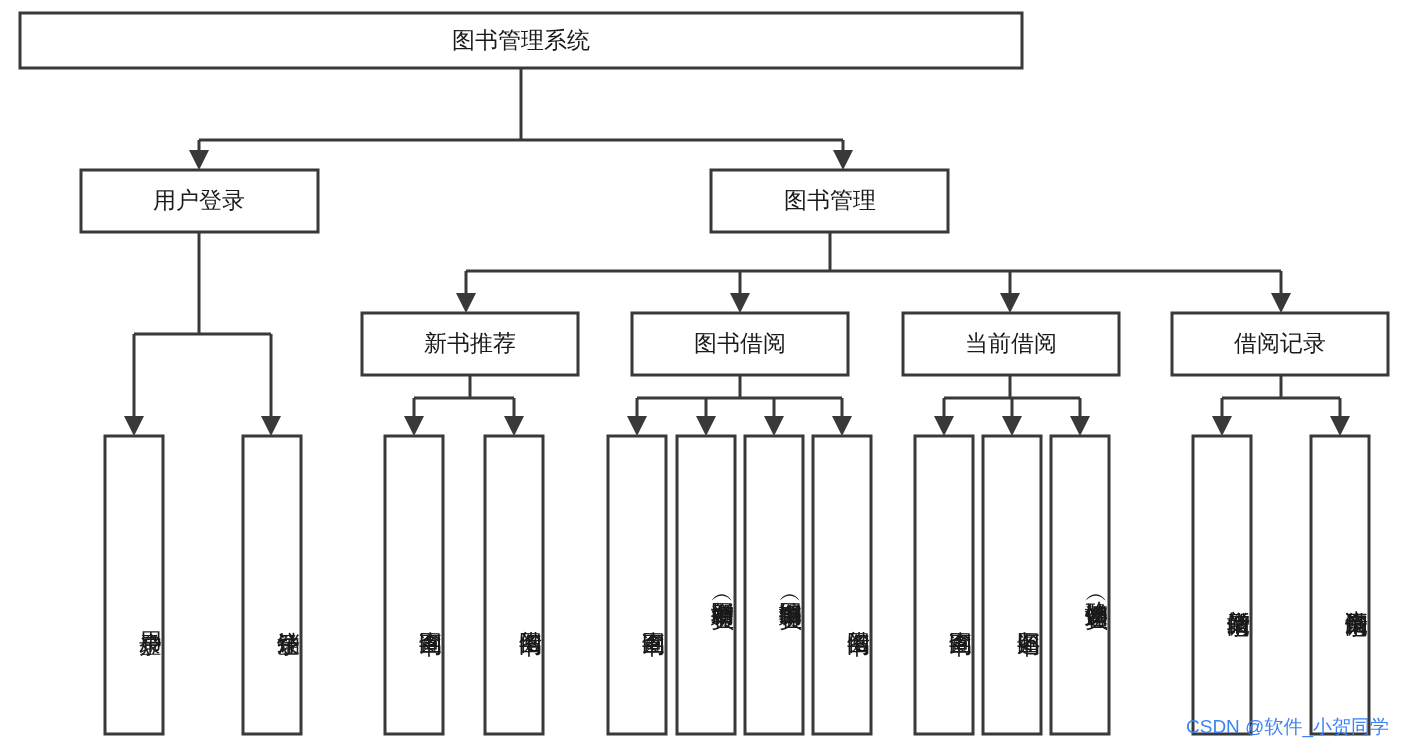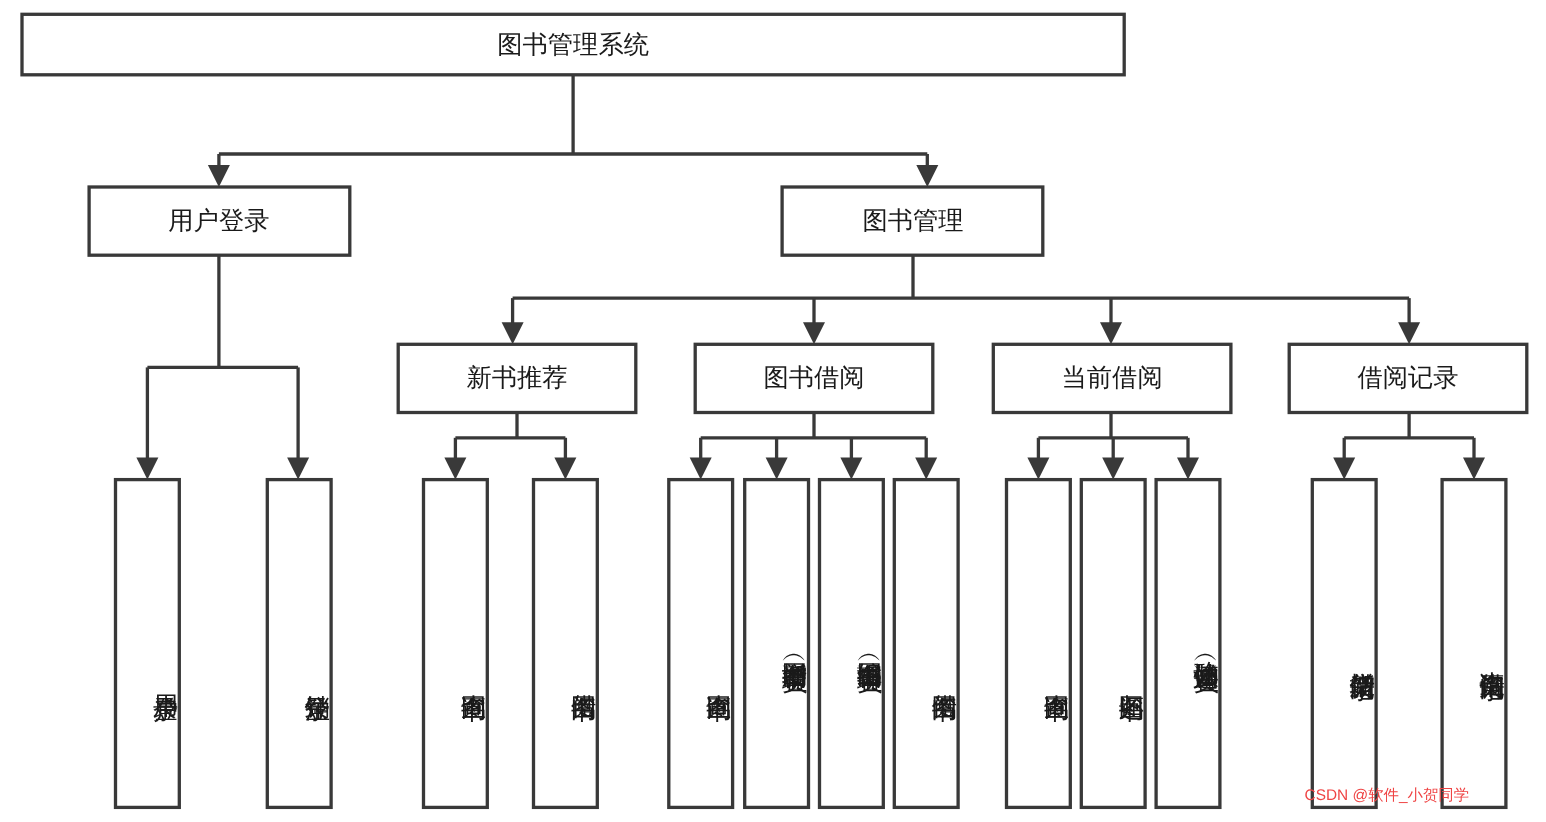--- a/index.html
+++ b/index.html
@@ -60,22 +60,22 @@
     letter-spacing: 1px;
     display: flex;
     align-items: flex-start;
     justify-content: center;
     white-space: nowrap;
     pointer-events: none;
   }
   .watermark {
     position: absolute;
     font-family: "Liberation Sans", "DejaVu Sans", sans-serif;
-    font-size: 14px;
-    color: #ef4444;
+    font-size: 19px;
+    color: #3b82f6;
     white-space: nowrap;
     left: 1186px;
     top: 714px;
   }
 </style>
 </head>
 <body>
 
 <div id="diagram-root">
 

